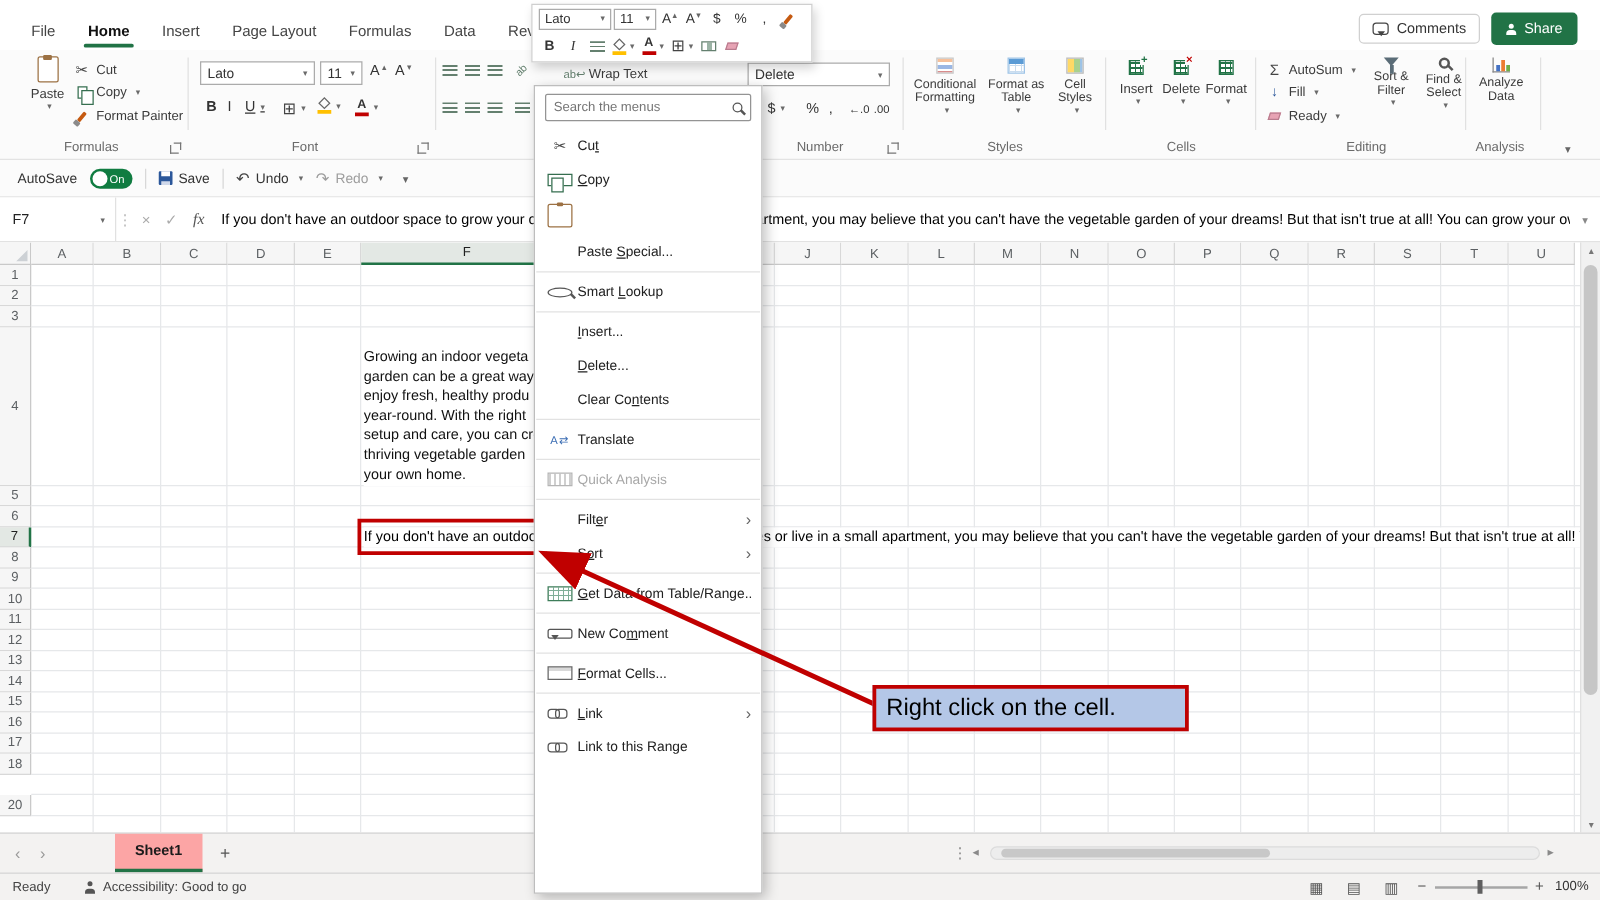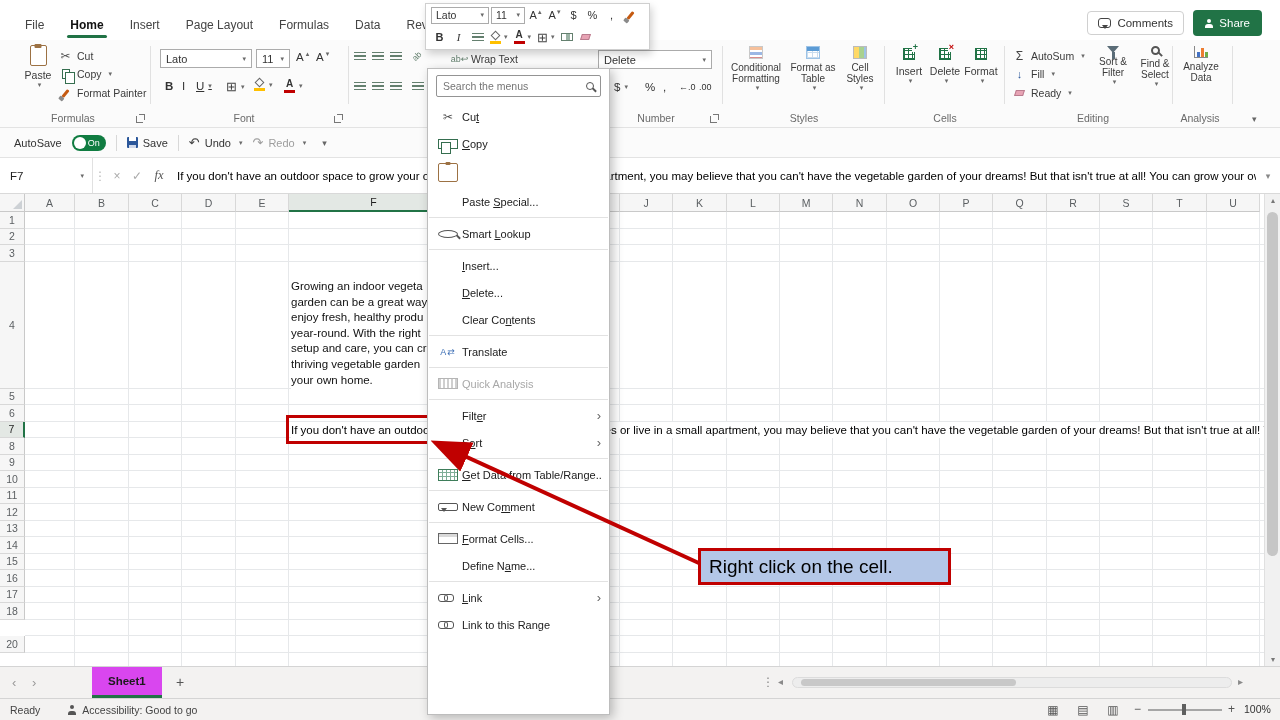--- a/index.html
+++ b/index.html
@@ -150,21 +150,21 @@
   .mtb.i{font-style:italic;font-family:"Liberation Serif",serif}
   .sup{font-size:7px;margin-top:-7px;margin-left:1px;color:#666}
 
   
   #arrow-svg{position:absolute;left:0;top:0;width:1280px;height:720px;z-index:50;pointer-events:none}
   #callout{position:absolute;left:698px;top:548px;width:253px;height:37px;border:3px solid #c00000;background:#b4c7e7;z-index:51;display:flex;align-items:center;padding-left:8px;font-size:19px;color:#000}
 
   
   #sheetbar{position:absolute;left:0;top:666px;width:1280px;height:32px;background:#f3f2f1;border-top:1px solid #d4d4d4}
   .snav{position:absolute;top:8px;color:#9a9a9a;font-size:13px}
-  #sheet-tab{position:absolute;left:92px;top:0;height:31px;display:flex;align-items:center;padding:0 16px;background:#d946ef;font-size:11.5px;font-weight:bold;color:#1b1b1b;border-bottom:3px solid #217346}
+  #sheet-tab{position:absolute;left:92px;top:0;height:31px;display:flex;align-items:center;padding:0 16px;background:#fca5a5;font-size:11.5px;font-weight:bold;color:#1b1b1b;border-bottom:3px solid #217346}
   #add-sheet{position:absolute;left:176px;top:7px;color:#555;font-size:14px}
   #sheet-dots{position:absolute;left:762px;top:8px;color:#888;font-size:12px}
   #hscroll-track{position:absolute;left:792px;top:10px;width:440px;height:11px;background:#ededed;border:1px solid #dcdcdc;border-radius:6px}
   #hscroll-thumb{position:absolute;left:8px;top:1px;width:215px;height:7px;background:#c8c8c8;border-radius:4px}
   .harrow{position:absolute;top:9px;color:#8a8a8a;font-size:10px}
 
   
   #statusbar{position:absolute;left:0;top:698px;width:1280px;height:22px;background:#f3f2f1;border-top:1px solid #d4d4d4;display:flex;align-items:center;font-size:10.5px;color:#444}
   #status-ready{margin-left:10px}
   #status-acc{margin-left:28px;display:flex;align-items:center;gap:6px}
@@ -652,25 +652,20 @@
         </div>
 
       <div class="msep"></div>
         <div class="mi">
           <span class="mic ic-formatcells"></span>
           <span class="mil"><u>F</u>ormat Cells...</span>
 
         </div>
 
 
-        <div class="mi">
-          <span class="mic"></span>
-          <span class="mil">Define N<u>a</u>me...</span>
-
-        </div>
       <div class="msep"></div>
         <div class="mi has-sub">
           <span class="mic ic-link"></span>
           <span class="mil"><u>L</u>ink</span>
           <span class="mia"></span>
         </div>
 
         <div class="mi">
           <span class="mic ic-link"></span>
           <span class="mil">Link to this Range</span>

